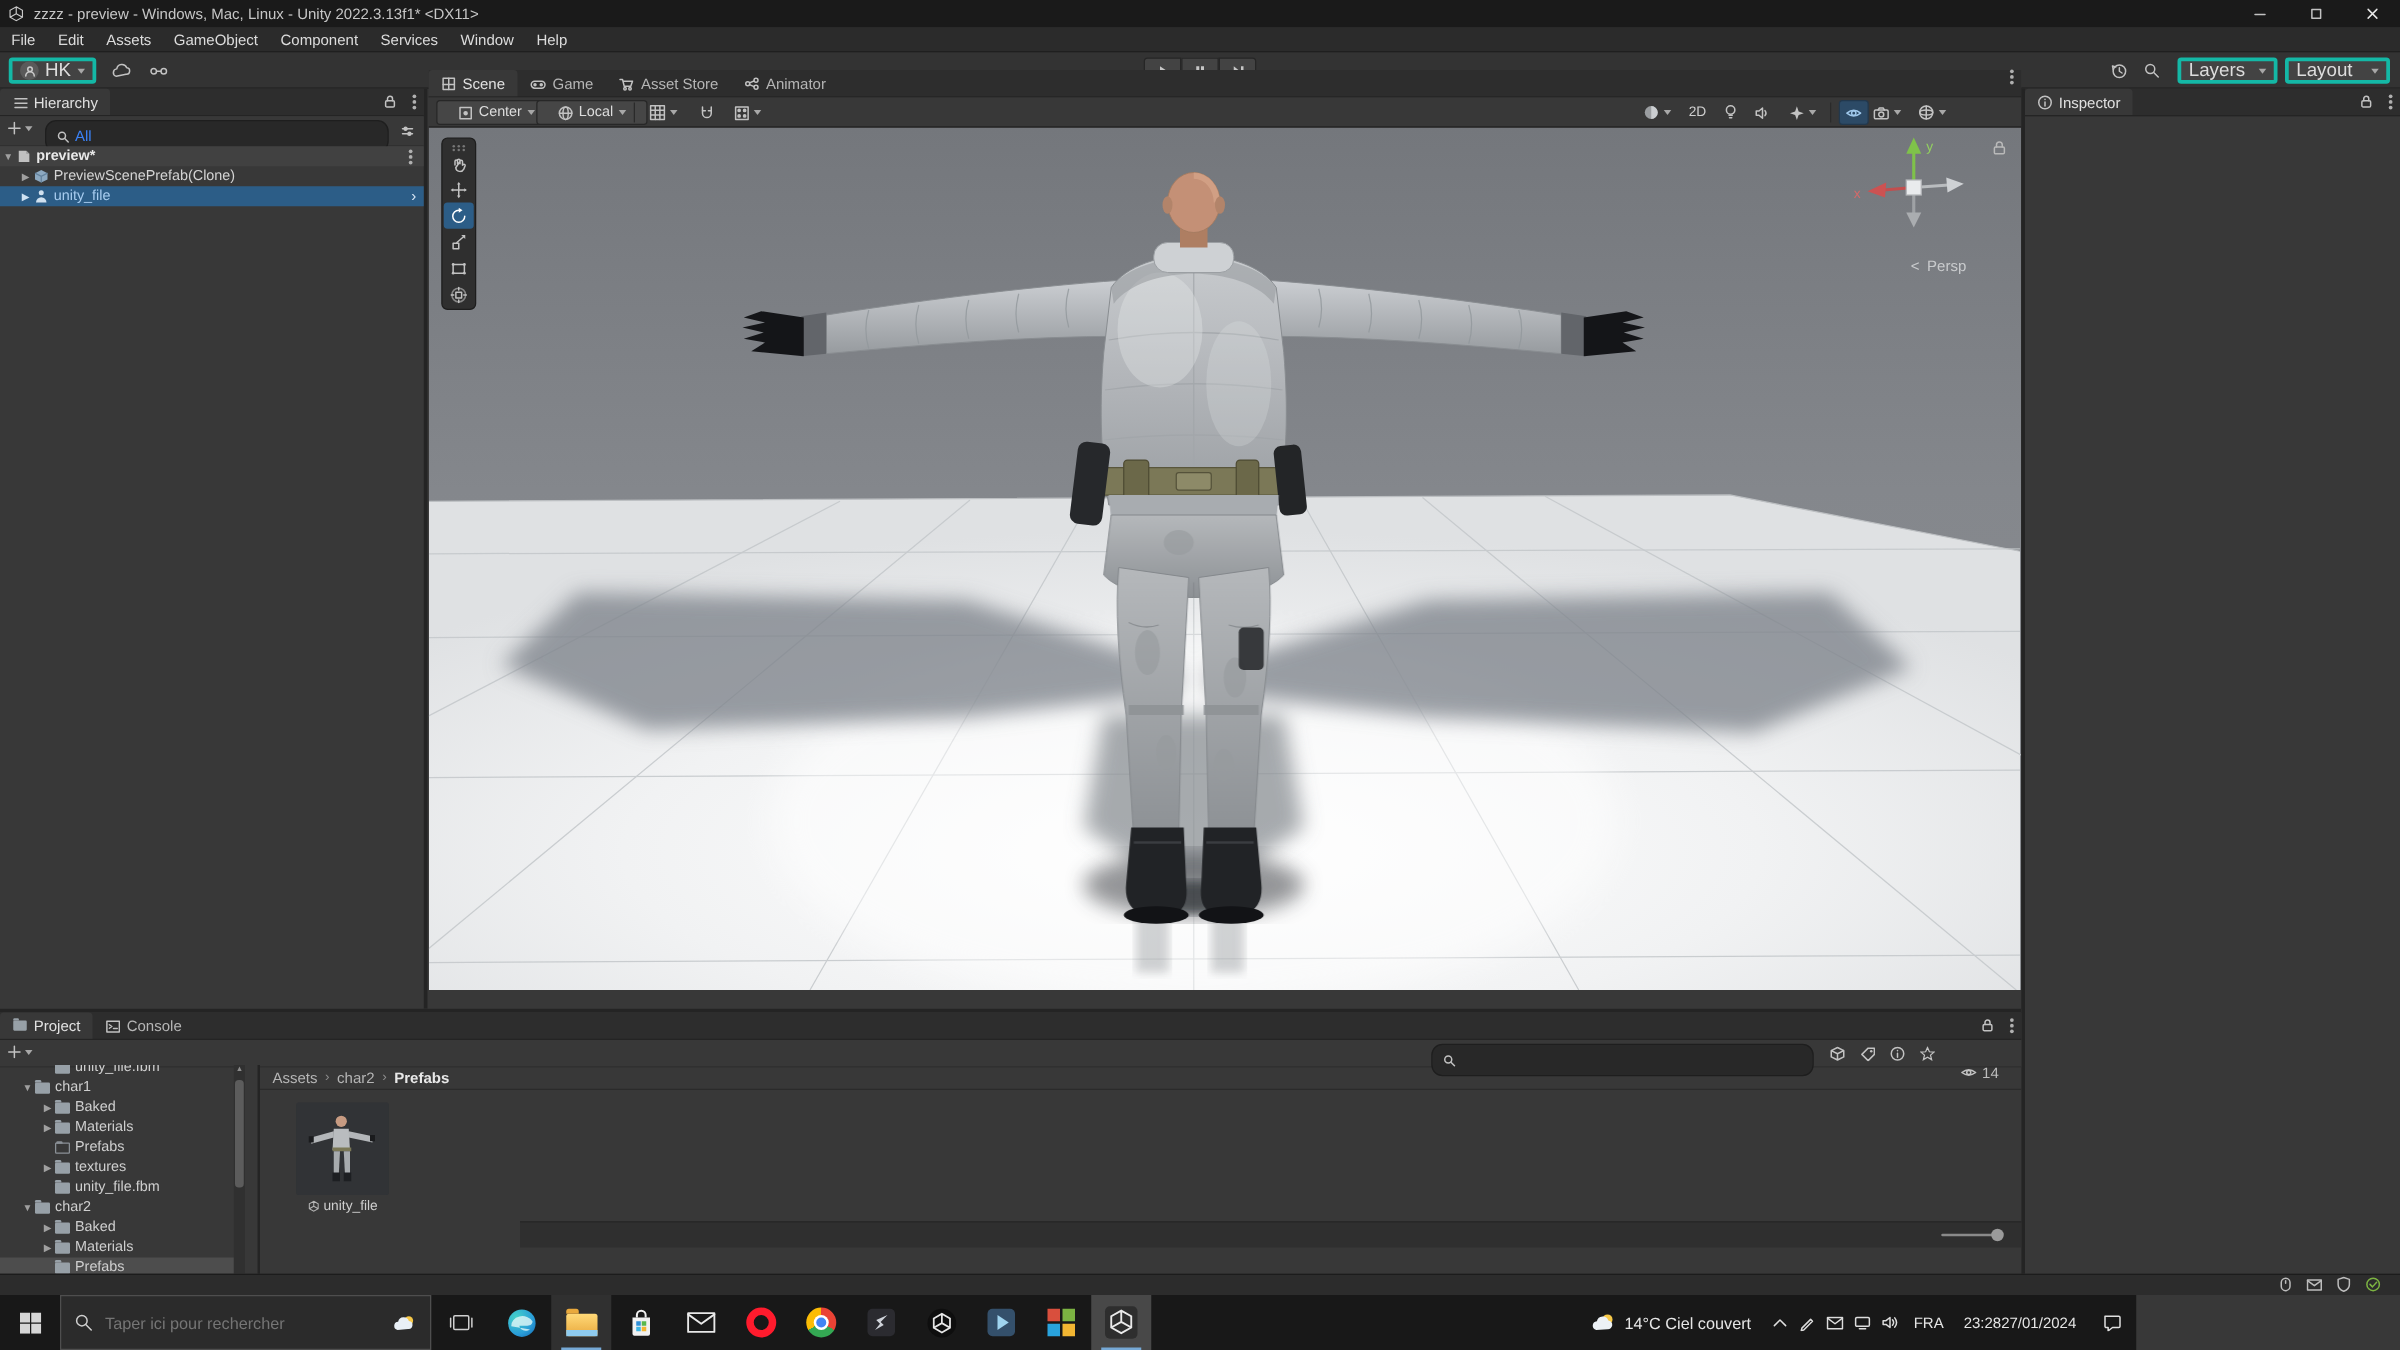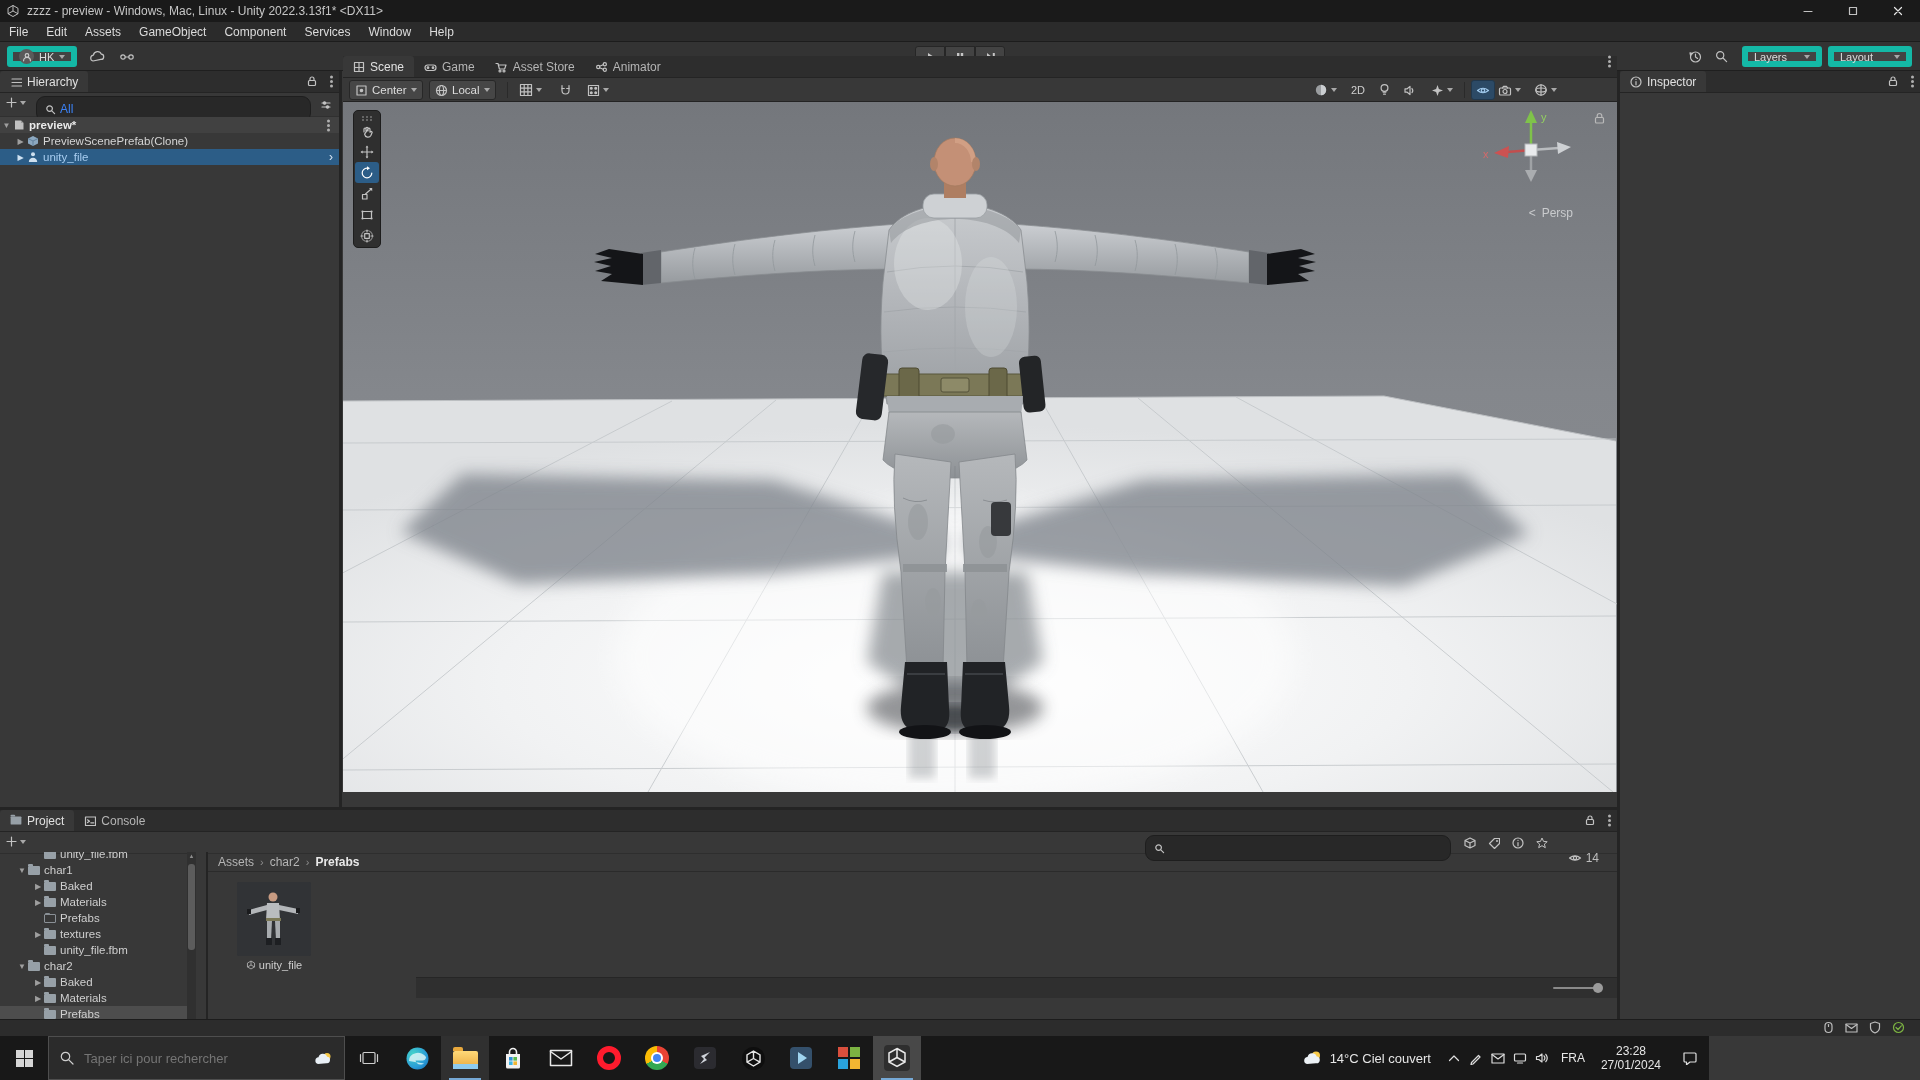--- a/index.html
+++ b/index.html
@@ -13,21 +13,21 @@
 .car{width:0;height:0;border-left:3.5px solid transparent;border-right:3.5px solid transparent;border-top:4px solid #a8a8a8}
 .kebab{width:3px;height:3px;border-radius:50%;background:#b0b0b0;box-shadow:0 -4.5px 0 #b0b0b0,0 4.5px 0 #b0b0b0}
 
 #titlebar{left:0;top:0;width:1920px;height:22px;background:#1a1a1a;display:flex;align-items:center;color:#c6c6c6;font-size:12px}
 #titlebar .ticon{margin:0 7px 0 6px}
 #wincontrols{position:absolute;right:0;top:0;height:22px;display:flex}
 .winbtn{width:45px;height:22px;display:flex;align-items:center;justify-content:center}
 #menubar{left:0;top:22px;width:1920px;height:20px;background:#2b2b2b;border-bottom:1px solid #1c1c1c;display:flex;align-items:center;color:#dcdcdc}
 .menu-item{padding:0 9px;height:20px;display:flex;align-items:center}
 #toolbar{left:0;top:42px;width:1920px;height:29px;background:#333;border-bottom:1px solid #1f1f1f}
-.ubtn{background:#434343;border:6px solid #14b8a6;border-radius:3px;color:#ddd;display:flex;align-items:center;gap:5px;height:21px;padding:0 6px;font-size:11px}
+.ubtn{background:#434343;border:3px solid #14b8a6;border-radius:3px;color:#ddd;display:flex;align-items:center;gap:5px;height:21px;padding:0 6px;font-size:15px}
 .iconbtn{display:flex;align-items:center;justify-content:center;height:21px;width:26px}
 #account-btn{position:absolute;left:7px;top:4px}
 #account-btn .ava{width:15px;height:15px;border-radius:50%;background:#5a5a5a;display:flex;align-items:center;justify-content:center}
 #cloud-btn{position:absolute;left:84px;top:4px}
 #vcs-btn{position:absolute;left:114px;top:4px}
 #play-controls{position:absolute;left:50%;top:4px;transform:translateX(-50%);display:flex}
 #play-controls .pbtn{width:30px;height:21px;background:#434343;border:1px solid #262626;display:flex;align-items:center;justify-content:center}
 #play-controls .pbtn:first-child{border-radius:3px 0 0 3px}
 #play-controls .pbtn:last-child{border-radius:0 3px 3px 0}
 #history-btn{position:absolute;right:212px;top:4px}
@@ -49,21 +49,21 @@
 .trow .arr{width:13px;text-align:center;color:#9f9f9f;font-size:8px;flex:0 0 13px}
 .trow .lbl{margin-left:4px;white-space:nowrap}
 #hrow-scene{top:46px;background:#414141;font-weight:bold;color:#e9e9e9}
 #hrow-1{top:62px;padding-left:14px}
 #hrow-2{top:78px;background:#2c5d87}
 #hrow-2 .lbl{color:#a8cdf0}
 #hrow-2 .arr{color:#cfe2f2}
 
 #scene-panel{left:343px;top:56px;width:1274px;height:736px;background:#383838}
 #scene-toolbar{position:relative;height:24px;background:#383838;border-bottom:1px solid #232323}
-.stbtn{position:absolute;top:2px;height:20px;background:#464646;border:1px solid #272727;border-radius:3px;display:flex;align-items:center;gap:4px;padding:0 5px;color:#ddd;font-size:11.5px}
+.stbtn{position:absolute;top:2px;height:20px;background:#464646;border:1px solid #272727;border-radius:3px;display:flex;align-items:center;gap:4px;padding:0 16px;color:#ddd;font-size:11.5px}
 .stico{position:absolute;top:2px;height:20px;display:flex;align-items:center;gap:3px;padding:0 4px;border-radius:3px}
 .stsep{position:absolute;top:4px;width:1px;height:16px;background:#2a2a2a}
 #viewport{position:absolute;left:0;top:46px;width:1274px;height:690px;overflow:hidden}
 
 #palette{position:absolute;left:10px;top:8px;width:28px;background:#2f2f2f;border:1px solid #1d1d1d;border-radius:5px;padding:2px 1px 1px}
 #palette .grip{height:7px;display:flex;align-items:center;justify-content:center;gap:2px}
 #palette .grip b{width:2px;height:2px;background:#777;border-radius:50%;box-shadow:0 3px 0 #777}
 .toolbtn{width:24px;height:21px;margin:0 auto;display:flex;align-items:center;justify-content:center;border-radius:3px}
 .toolbtn.sel{background:#2c5d87}
 
@@ -112,21 +112,21 @@
 #tb-search input{flex:1;background:transparent;border:0;outline:0;color:#c9c9c9;font-size:13px;font-family:"Liberation Sans",sans-serif}
 #taskview-btn{width:48px;display:flex;align-items:center;justify-content:center}
 .appbtn{width:48px;display:flex;align-items:center;justify-content:center;position:relative}
 .appbtn.running::after{content:"";position:absolute;left:8px;right:8px;bottom:0;height:2px;background:#76a9d6}
 .appbtn.active{background:#484848}
 .appbtn.litebg{background:#303030}
 #tb-right{position:absolute;right:0;top:0;height:44px;display:flex;align-items:center;color:#e6e6e6}
 #weather-btn{display:flex;align-items:center;gap:7px;padding:0 12px;height:44px;font-size:13px}
 .trayico{width:22px;height:44px;display:flex;align-items:center;justify-content:center}
 #lang-btn{padding:0 8px;font-size:12px;height:44px;display:flex;align-items:center}
-#clock-btn{padding:0 8px;height:44px;display:flex;flex-direction:column;align-items:center;justify-content:center;font-size:12px;line-height:14px}
+#clock-btn{padding:0 8px;height:44px;display:flex;flex-direction:row;align-items:center;justify-content:center;font-size:12px;line-height:14px}
 #notif-btn{width:40px;height:44px;display:flex;align-items:center;justify-content:center}
 
 .chrome-ico{width:24px;height:24px;border-radius:50%;background:conic-gradient(#ea4335 0 120deg,#34a853 120deg 240deg,#fbbc05 240deg 360deg);position:relative}
 .chrome-ico::before{content:"";position:absolute;left:6px;top:6px;width:12px;height:12px;border-radius:50%;background:#fff}
 .chrome-ico::after{content:"";position:absolute;left:8px;top:8px;width:8px;height:8px;border-radius:50%;background:#4285f4}
 .opera-ico{width:24px;height:24px;border-radius:50%;border:6px solid #ff1b2d}
 .grid-ico{width:22px;height:22px;display:grid;grid-template-columns:10px 10px;grid-template-rows:10px 10px;gap:2px}
 .grid-ico b:nth-child(1){background:#d94f3d}.grid-ico b:nth-child(2){background:#7cb342}
 .grid-ico b:nth-child(3){background:#29a3dd}.grid-ico b:nth-child(4){background:#f2b632}
 .folder-ico{width:25px;height:18px;background:linear-gradient(#ffd978,#e9a93d);border-radius:2px;position:relative;margin-top:4px}

